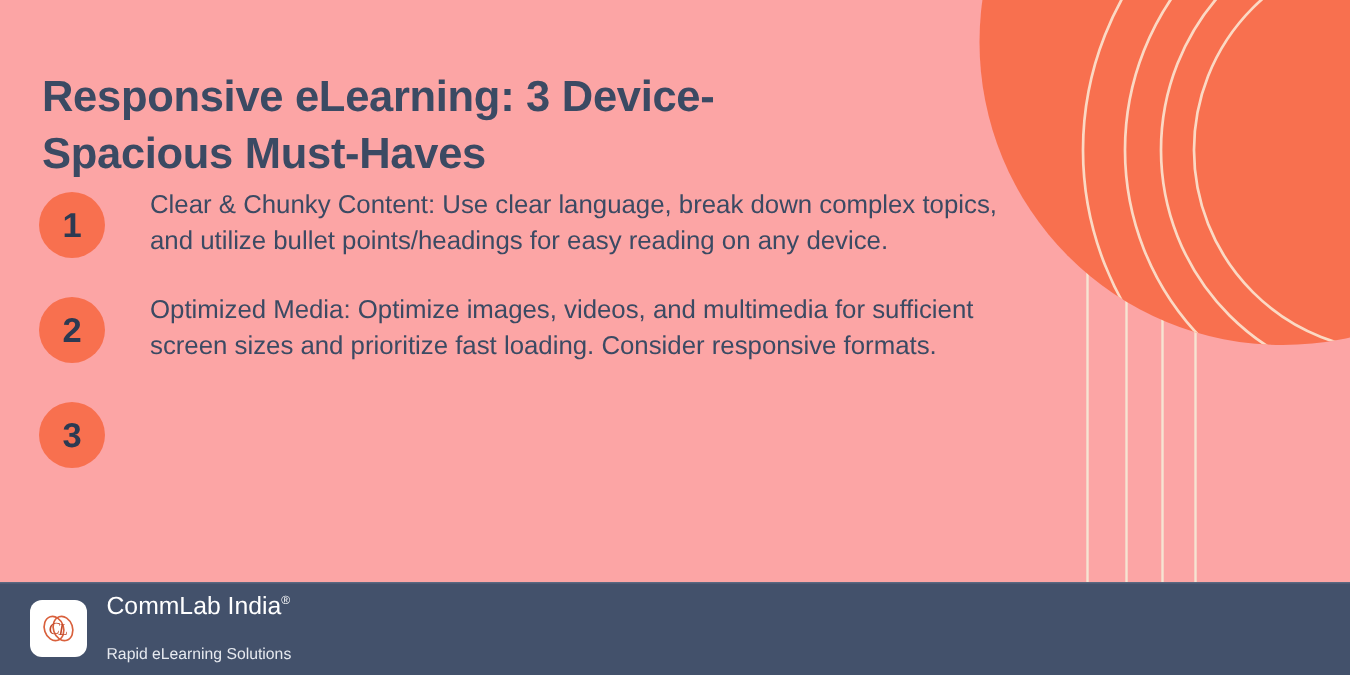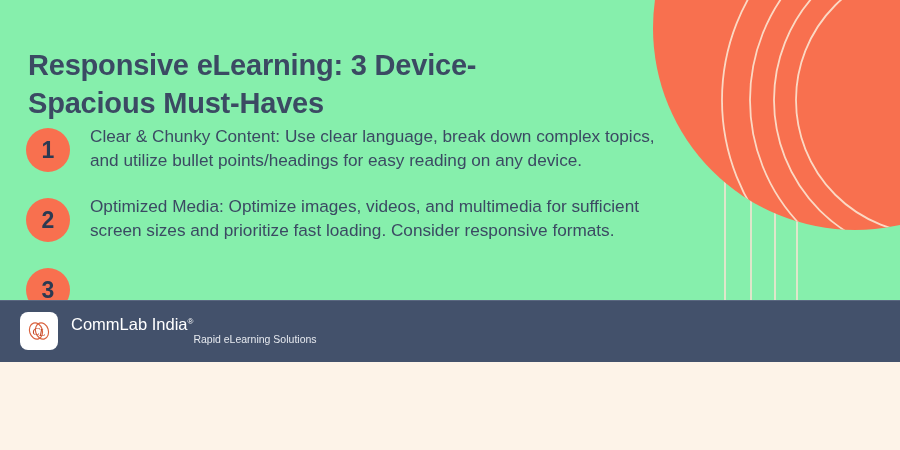--- a/index.html
+++ b/index.html
@@ -10,22 +10,22 @@
   body {
     width: 900px;
     height: 450px;
     font-family: "Liberation Sans", sans-serif;
     background: #fdf3e8;
     overflow: hidden;
   }
   #slide {
     position: relative;
     width: 900px;
-    height: 362px;
-    background: #86efac;
+    height: 450px;
+    background: #fca5a5;
     overflow: hidden;
   }
 
   
   #decor {
     position: absolute;
     top: 0;
     left: 0;
     width: 900px;
     height: 450px;
@@ -72,21 +72,21 @@
     color: #2c3a52;
     font-size: 23px;
     font-weight: bold;
     display: flex;
     align-items: center;
     justify-content: center;
     margin-top: 4px;
   }
   .point-text {
     flex: 1 1 auto;
-    margin-left: 20px;
+    margin-left: 30px;
     font-size: 17.2px;
     line-height: 1.42;
     color: #3b4a63;
   }
 
   
   #footer {
     position: absolute;
     left: 0;
     bottom: 0;
@@ -112,21 +112,21 @@
     border-radius: 8px;
     background: #ffffff;
     display: flex;
     align-items: center;
     justify-content: center;
     flex: 0 0 auto;
   }
   #logo-text {
     margin-left: 13px;
     display: flex;
-    flex-direction: row;
+    flex-direction: column;
     justify-content: center;
   }
   #brand-name {
     font-size: 16.5px;
     color: #ffffff;
     font-weight: normal;
     line-height: 1.05;
     position: relative;
     display: inline-block;
   }

